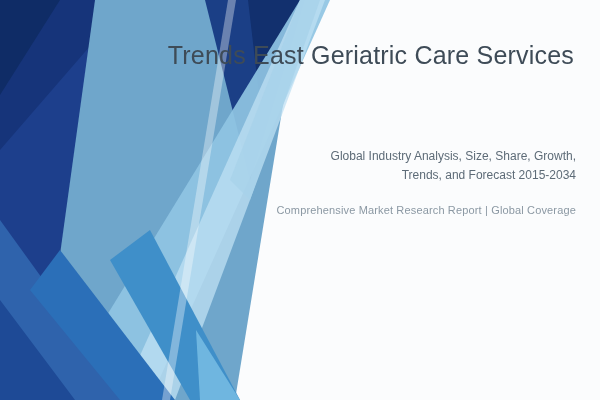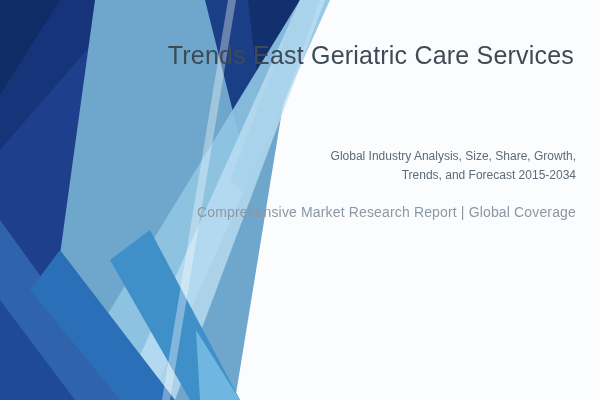--- a/index.html
+++ b/index.html
@@ -66,21 +66,21 @@
     width: 100%;
   }
   .subtitle {
     margin-top: 44px;
     font-size: 12px;
     color: #5d6b77;
     line-height: 1.55;
   }
   .tagline {
     margin-top: 20px;
-    font-size: 14px;
+    font-size: 11px;
     color: #8b98a3;
     letter-spacing: 0.15px;
   }
 </style>
 </head>
 <body>
 
 <div class="page">
 
   <svg class="artwork" viewBox="0 0 600 400" preserveAspectRatio="none" xmlns="http://www.w3.org/2000/svg">

